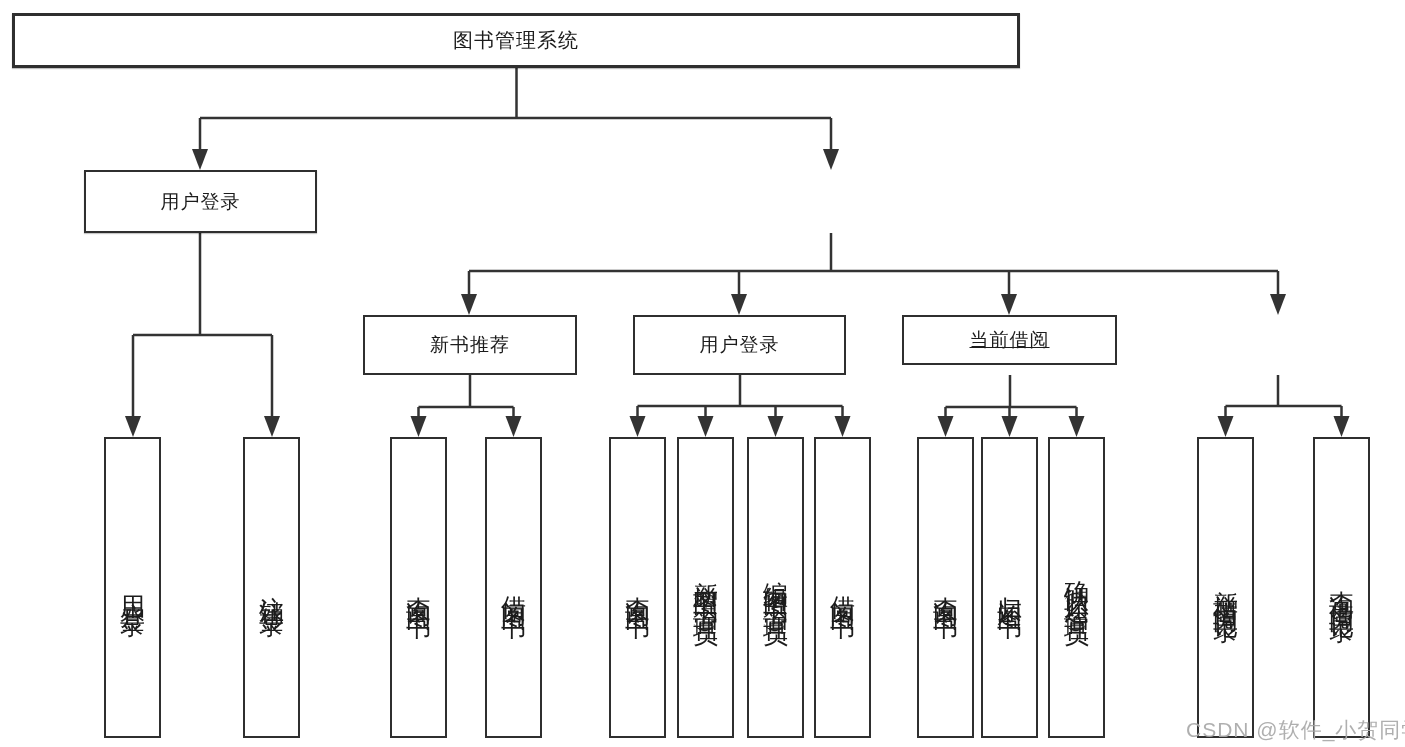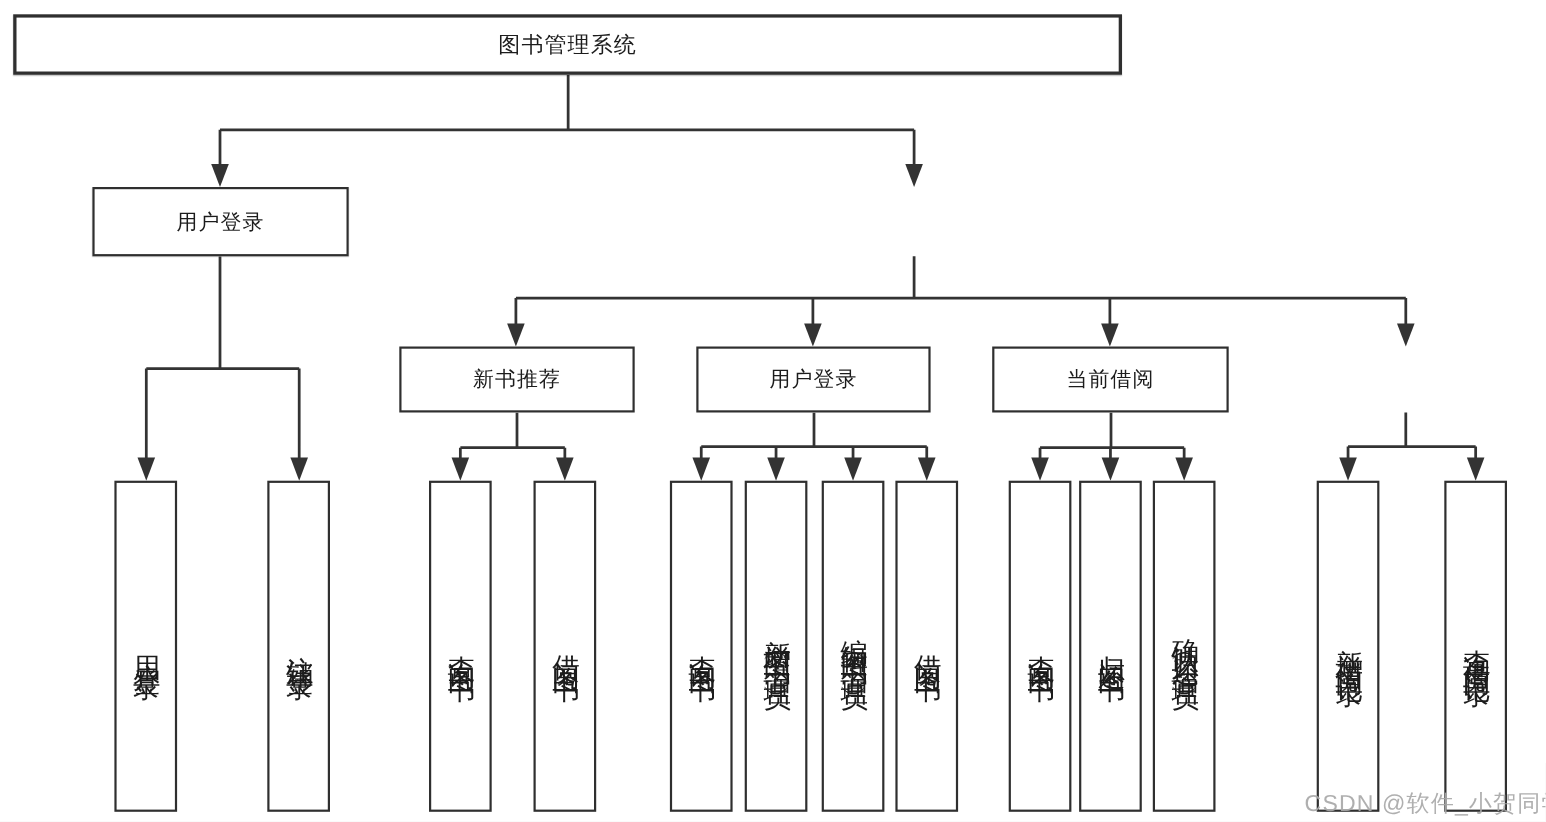--- a/index.html
+++ b/index.html
@@ -121,21 +121,21 @@
   <div class="node hbox l2" style="left:84px;top:170px;width:233px;height:63px;">
     <span>用户登录</span>
   </div>
 
   <div class="node hbox" style="left:363px;top:315px;width:214px;height:60px;">
     <span>新书推荐</span>
   </div>
   <div class="node hbox" style="left:633px;top:315px;width:213px;height:60px;">
     <span>用户登录</span>
   </div>
-  <div class="node hbox" style="left:902px;top:315px;width:215px;height:60px;">
+  <div class="node hbox" style="left:902px;top:315px;width:215px;height:50px;text-decoration:underline;">
     <span>当前借阅</span>
   </div>
 
   <div class="node vbox" style="left:104px;">
     <span class="vtext">用户登录</span>
   </div>
   <div class="node vbox" style="left:243px;">
     <span class="vtext">注销登录</span>
   </div>
 

